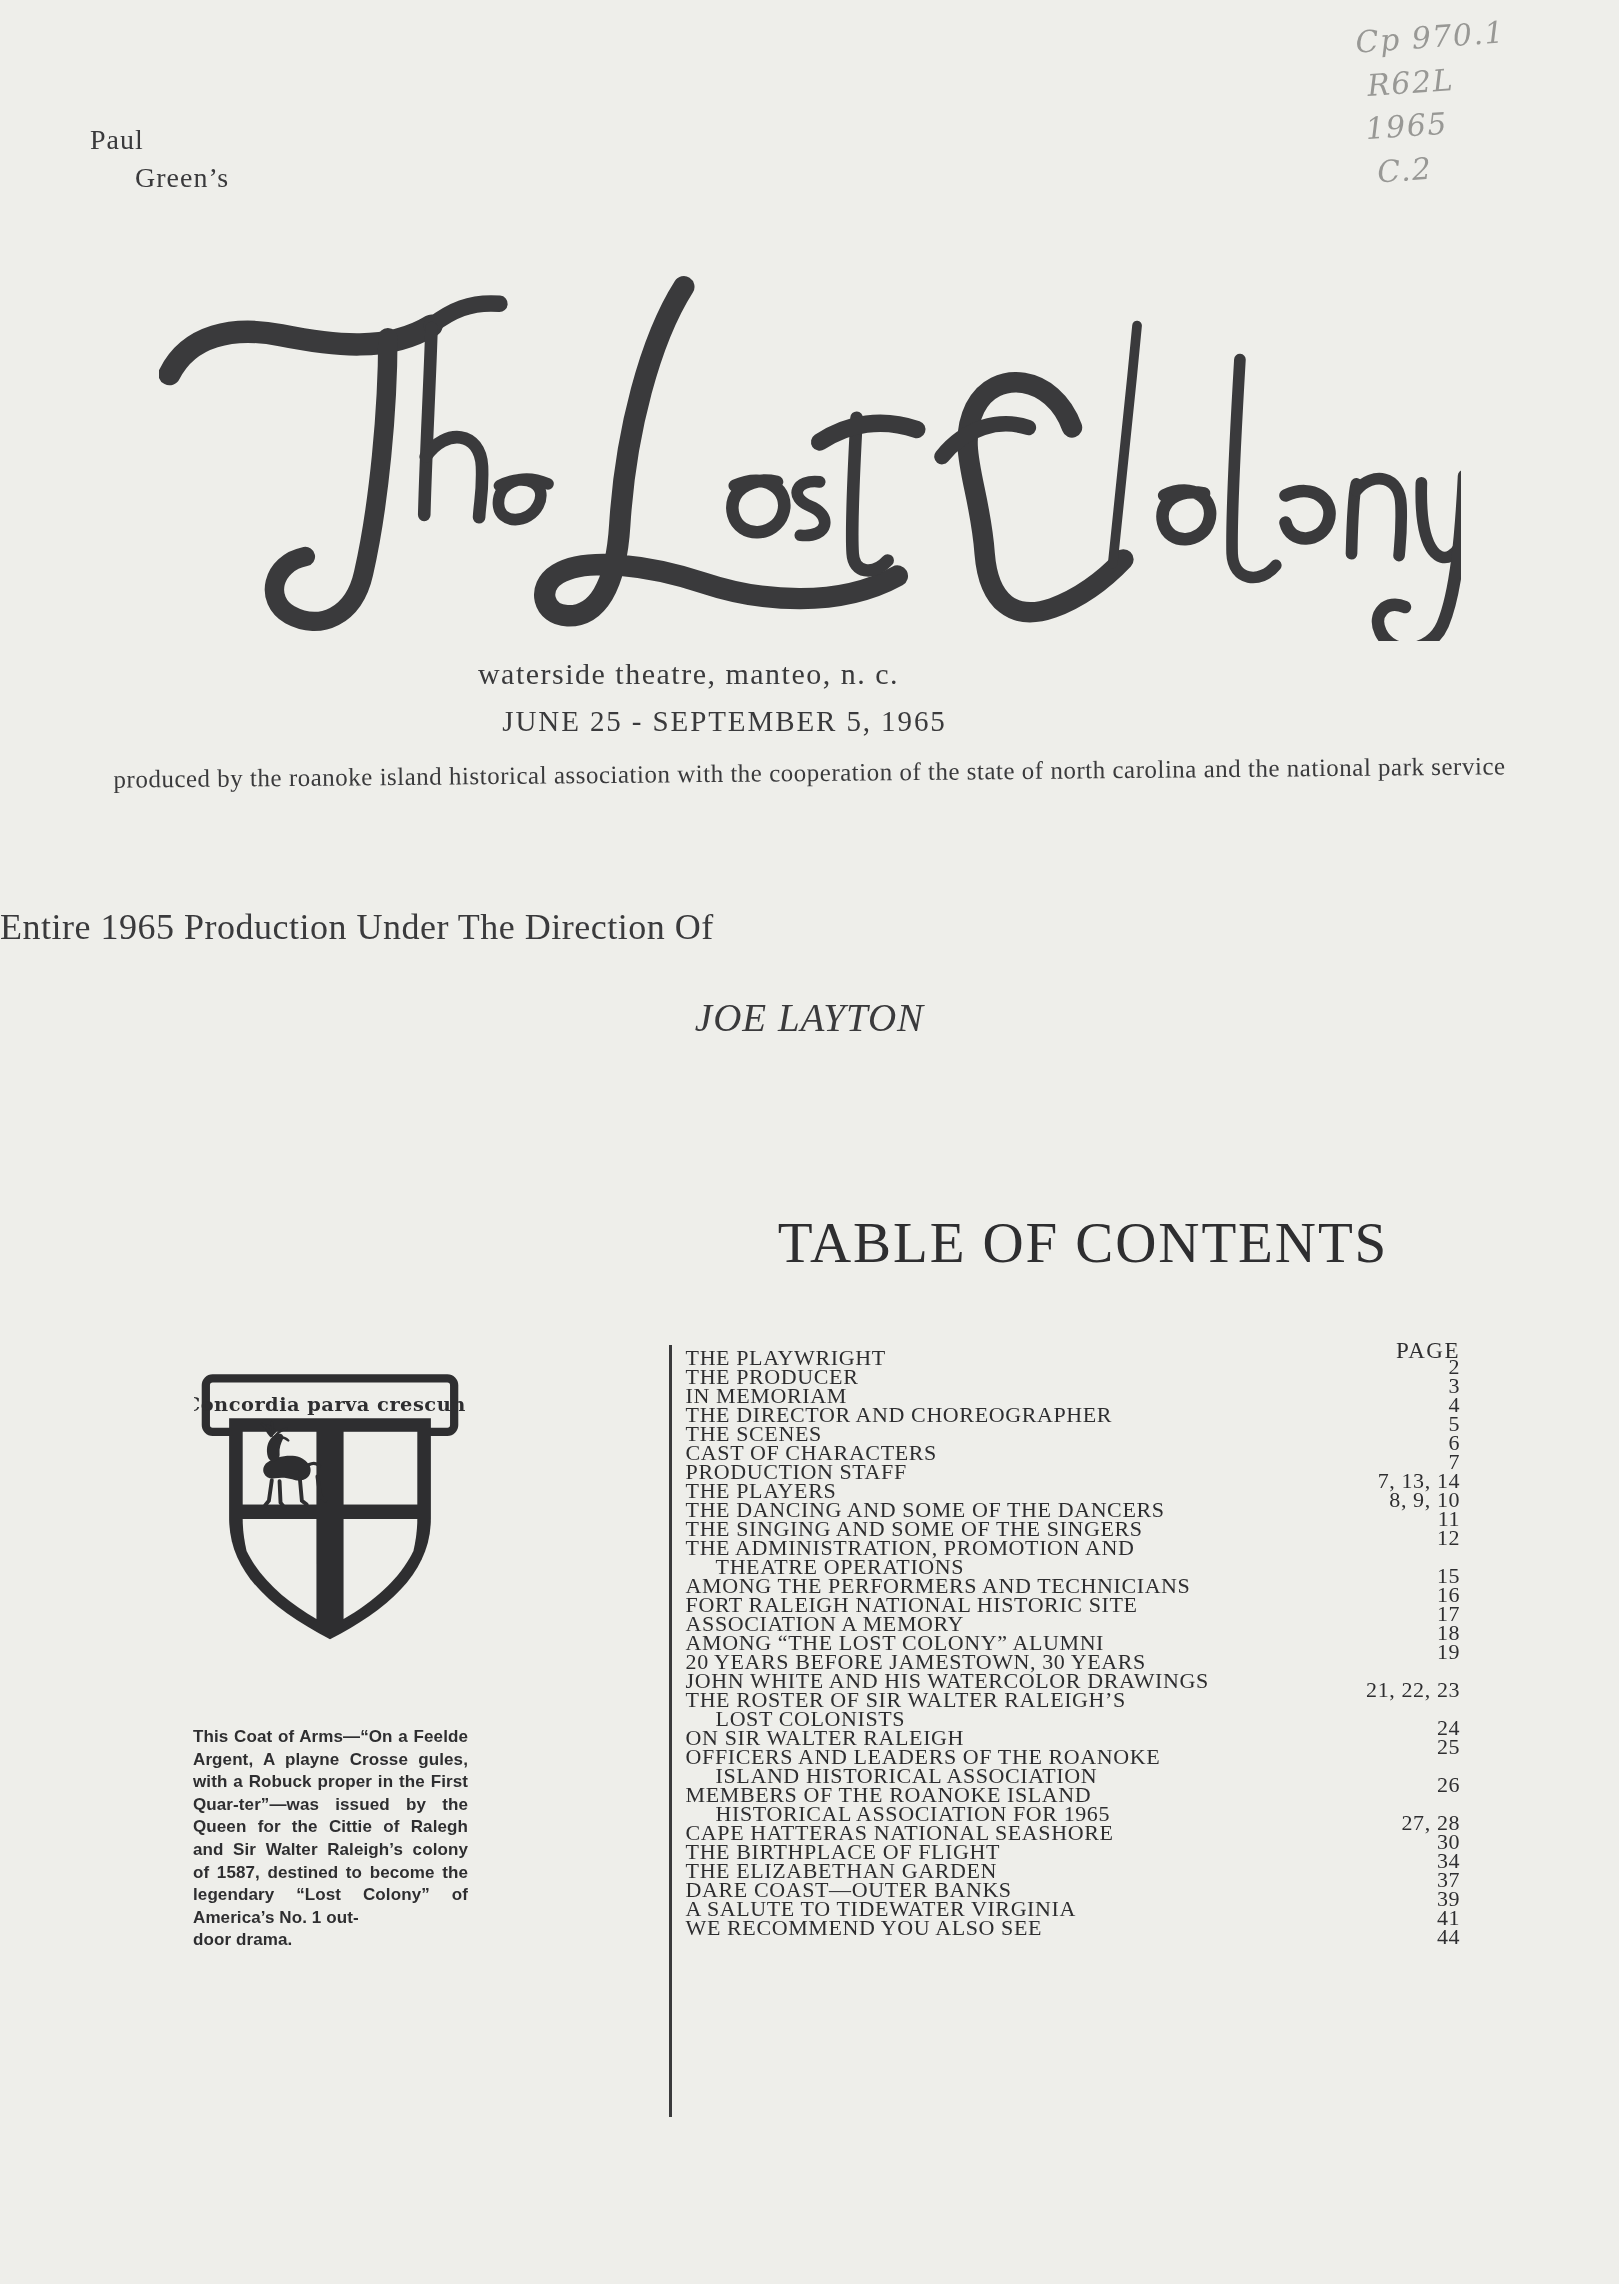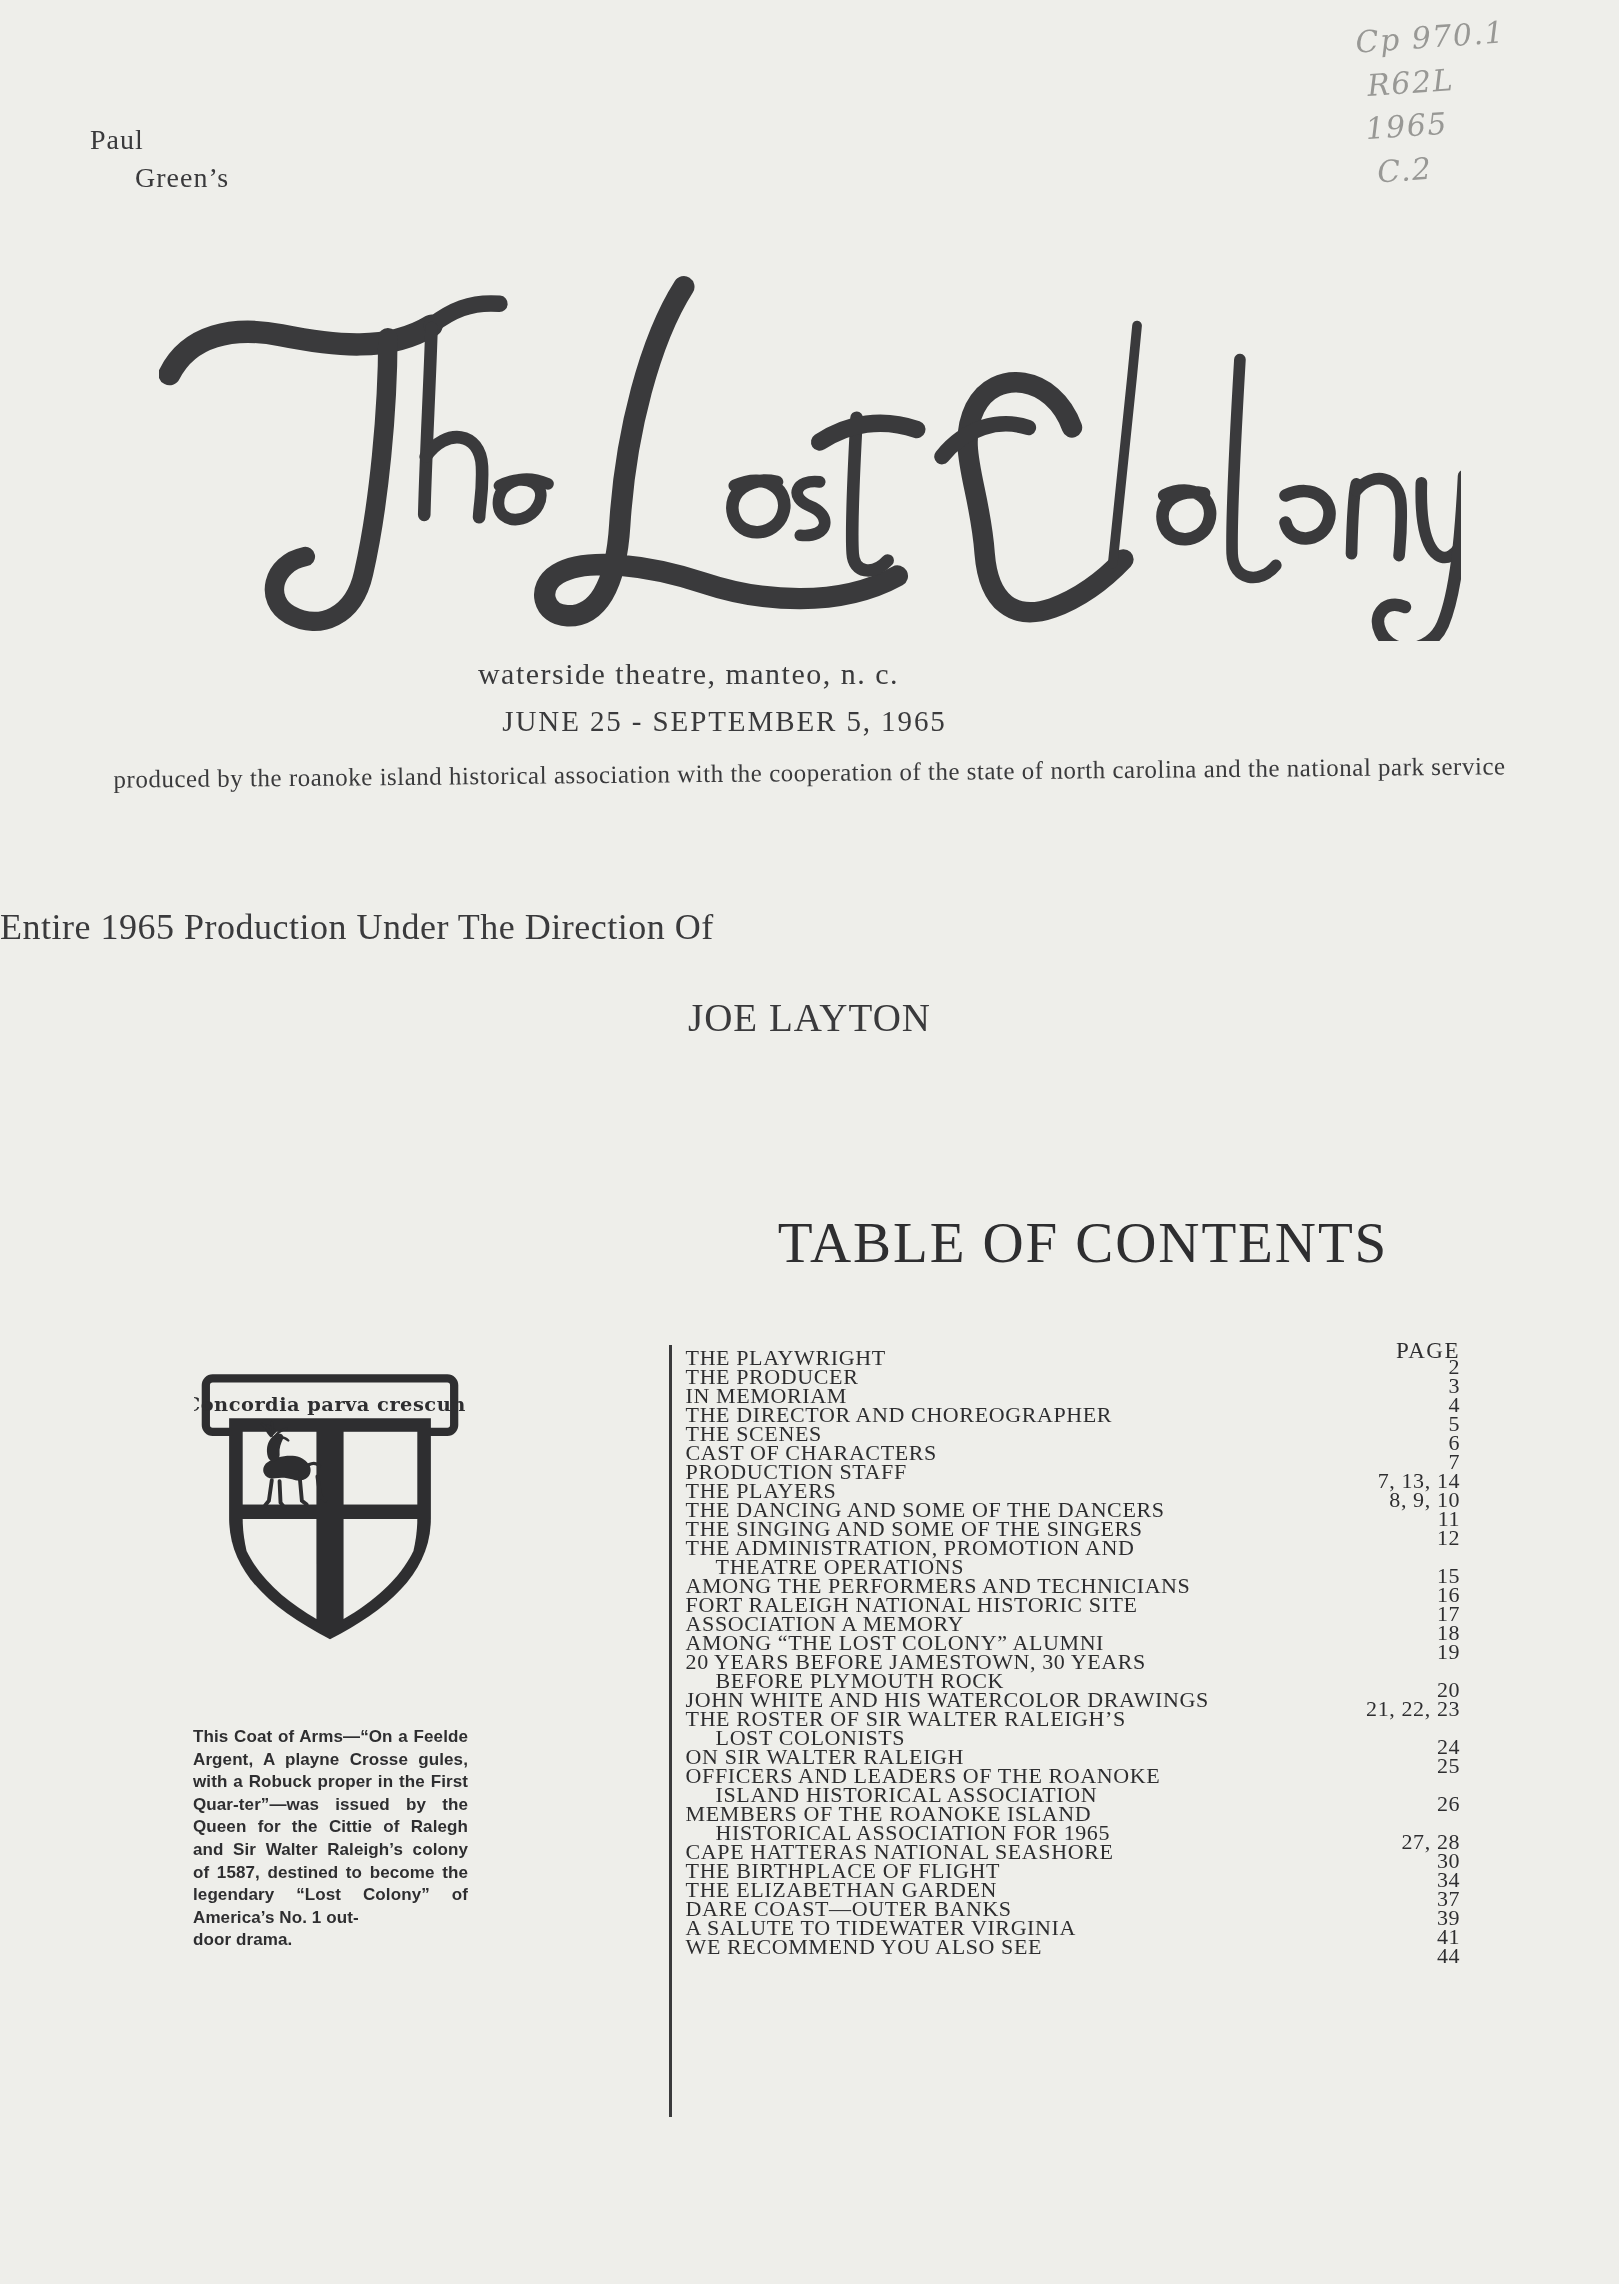--- a/index.html
+++ b/index.html
@@ -113,20 +113,21 @@
   .director {
     position: absolute;
     top: 995px;
     left: 0;
     width: 1619px;
     text-align: center;
     font-family: "Liberation Serif", serif;
     font-size: 39px;
     letter-spacing: 1px;
     color: #3a3a3c;
+    font-style: italic;
   }
 
   
   .toc-heading {
     position: absolute;
     top: 1210px;
     left: 670px;
     width: 826px;
     text-align: center;
     font-family: "Liberation Serif", serif;
@@ -304,21 +305,20 @@
       <div class="toc-row"><span class="toc-title">THE PLAYERS</span><span class="toc-pg">8, 9, 10</span></div>
       <div class="toc-row"><span class="toc-title">THE DANCING AND SOME OF THE DANCERS</span><span class="toc-pg">11</span></div>
       <div class="toc-row"><span class="toc-title">THE SINGING AND SOME OF THE SINGERS</span><span class="toc-pg">12</span></div>
       <div class="toc-row"><span class="toc-title">THE ADMINISTRATION, PROMOTION AND</span><span class="toc-pg"></span></div>
       <div class="toc-row indent"><span class="toc-title">THEATRE OPERATIONS</span><span class="toc-pg">15</span></div>
       <div class="toc-row"><span class="toc-title">AMONG THE PERFORMERS AND TECHNICIANS</span><span class="toc-pg">16</span></div>
       <div class="toc-row"><span class="toc-title">FORT RALEIGH NATIONAL HISTORIC SITE</span><span class="toc-pg">17</span></div>
       <div class="toc-row"><span class="toc-title">ASSOCIATION A MEMORY</span><span class="toc-pg">18</span></div>
       <div class="toc-row"><span class="toc-title">AMONG “THE LOST COLONY” ALUMNI</span><span class="toc-pg">19</span></div>
       <div class="toc-row"><span class="toc-title">20 YEARS BEFORE JAMESTOWN, 30 YEARS</span><span class="toc-pg"></span></div>
-      <div class="toc-row indent"><span class="toc-title">BEFORE PLYMOUTH ROCK</span><span class="toc-pg">20</span></div>
       <div class="toc-row"><span class="toc-title">JOHN WHITE AND HIS WATERCOLOR DRAWINGS</span><span class="toc-pg">21, 22, 23</span></div>
       <div class="toc-row"><span class="toc-title">THE ROSTER OF SIR WALTER RALEIGH’S</span><span class="toc-pg"></span></div>
       <div class="toc-row indent"><span class="toc-title">LOST COLONISTS</span><span class="toc-pg">24</span></div>
       <div class="toc-row"><span class="toc-title">ON SIR WALTER RALEIGH</span><span class="toc-pg">25</span></div>
       <div class="toc-row"><span class="toc-title">OFFICERS AND LEADERS OF THE ROANOKE</span><span class="toc-pg"></span></div>
       <div class="toc-row indent"><span class="toc-title">ISLAND HISTORICAL ASSOCIATION</span><span class="toc-pg">26</span></div>
       <div class="toc-row"><span class="toc-title">MEMBERS OF THE ROANOKE ISLAND</span><span class="toc-pg"></span></div>
       <div class="toc-row indent"><span class="toc-title">HISTORICAL ASSOCIATION FOR 1965</span><span class="toc-pg">27, 28</span></div>
       <div class="toc-row"><span class="toc-title">CAPE HATTERAS NATIONAL SEASHORE</span><span class="toc-pg">30</span></div>
       <div class="toc-row"><span class="toc-title">THE BIRTHPLACE OF FLIGHT</span><span class="toc-pg">34</span></div>

